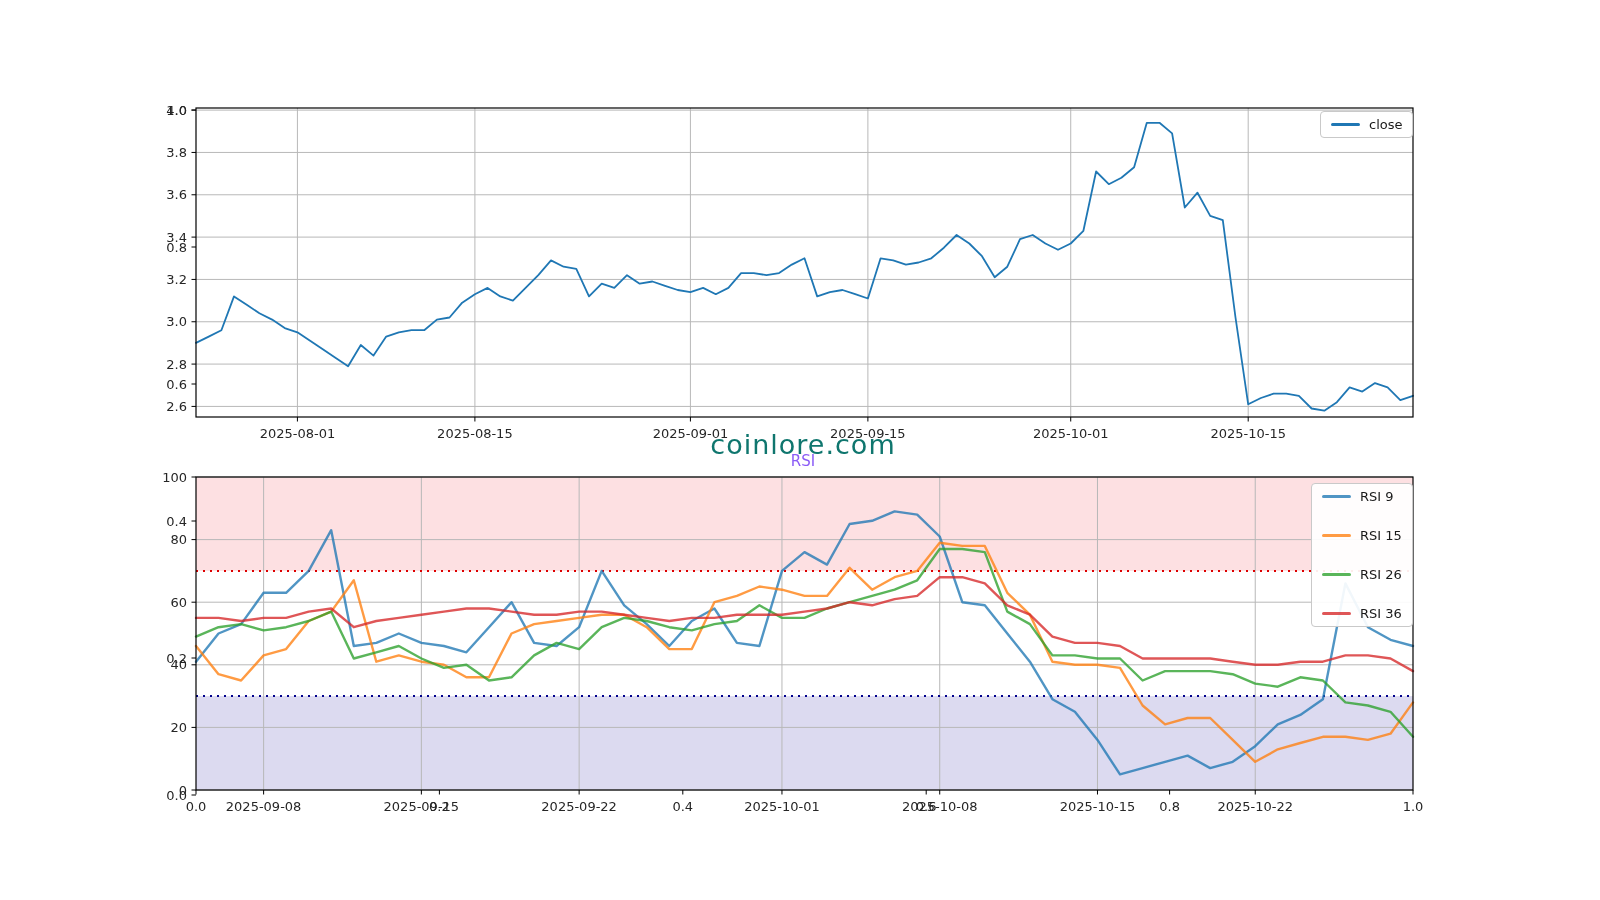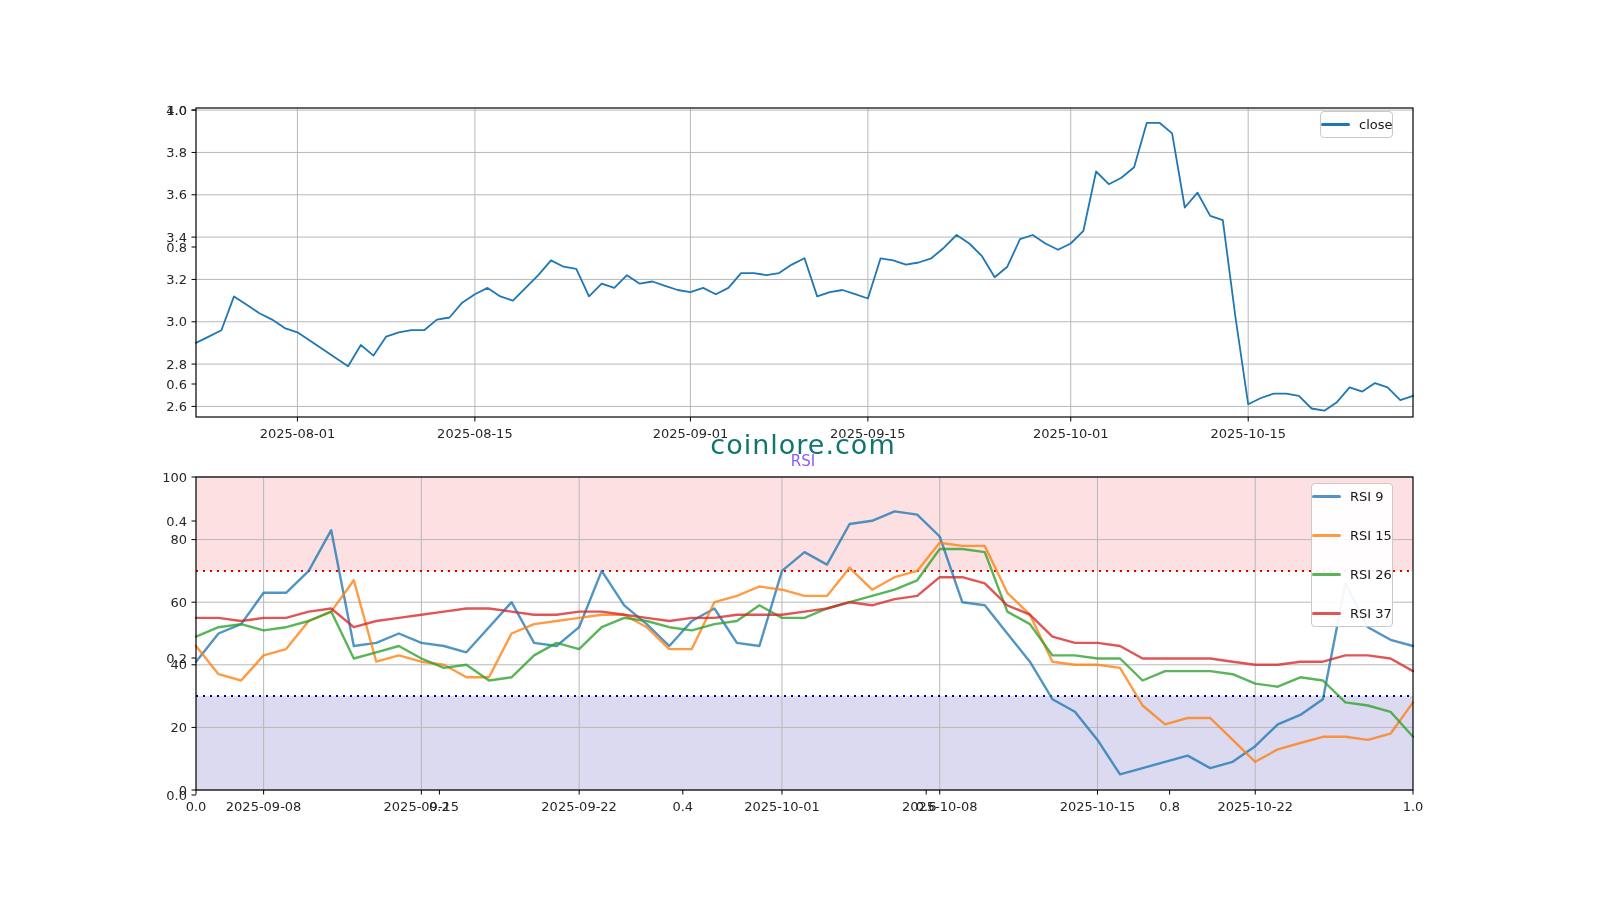--- a/index.html
+++ b/index.html
@@ -5,21 +5,21 @@
   html,body{margin:0;padding:0;background:#fff;}
   .figure{position:relative;width:1600px;height:900px;background:#ffffff;
           font-family:"DejaVu Sans",sans-serif;overflow:hidden;}
   .figure svg{position:absolute;left:0;top:0;}
   .tick-label{font-size:13px;fill:#262626;font-family:"DejaVu Sans",sans-serif;}
   .watermark{position:absolute;left:603px;top:429px;width:400px;text-align:center;
              font-size:27px;color:#0f766e;letter-spacing:1px;}
   .subplot-title{position:absolute;left:703px;top:452px;width:200px;text-align:center;
              font-size:15px;color:#8b5cf6;}
   .legend{position:absolute;background:rgba(255,255,255,0.92);border:1px solid #c9c9c9;
-          border-radius:4px;padding:5px 0;display:flex;flex-direction:column;gap:5px;}
+          border-radius:4px;padding:5px 10px;display:flex;flex-direction:column;gap:5px;}
   .legend-top{left:1320px;top:111px;}
   .legend-bottom{left:1311px;top:483px;gap:24px;}
   .legend-item{display:flex;align-items:center;gap:9px;}
   .legend-swatch{width:29px;height:3px;border-radius:1.5px;}
   .legend-label{font-size:13px;color:#1a1a1a;white-space:nowrap;}
 </style>
 </head>
 <body>
 
 <div class="figure">
@@ -173,16 +173,16 @@
       <div class="legend-item">
         <div class="legend-swatch" style="background: rgb(255, 127, 14); opacity: 0.78;"></div>
         <div class="legend-label">RSI 15</div>
       </div>
       <div class="legend-item">
         <div class="legend-swatch" style="background: rgb(44, 160, 44); opacity: 0.78;"></div>
         <div class="legend-label">RSI 26</div>
       </div>
       <div class="legend-item">
         <div class="legend-swatch" style="background: rgb(214, 39, 40); opacity: 0.78;"></div>
-        <div class="legend-label">RSI 37</div>
+        <div class="legend-label">RSI 36</div>
       </div>
     </div>
 </div>
 
 </body></html>

